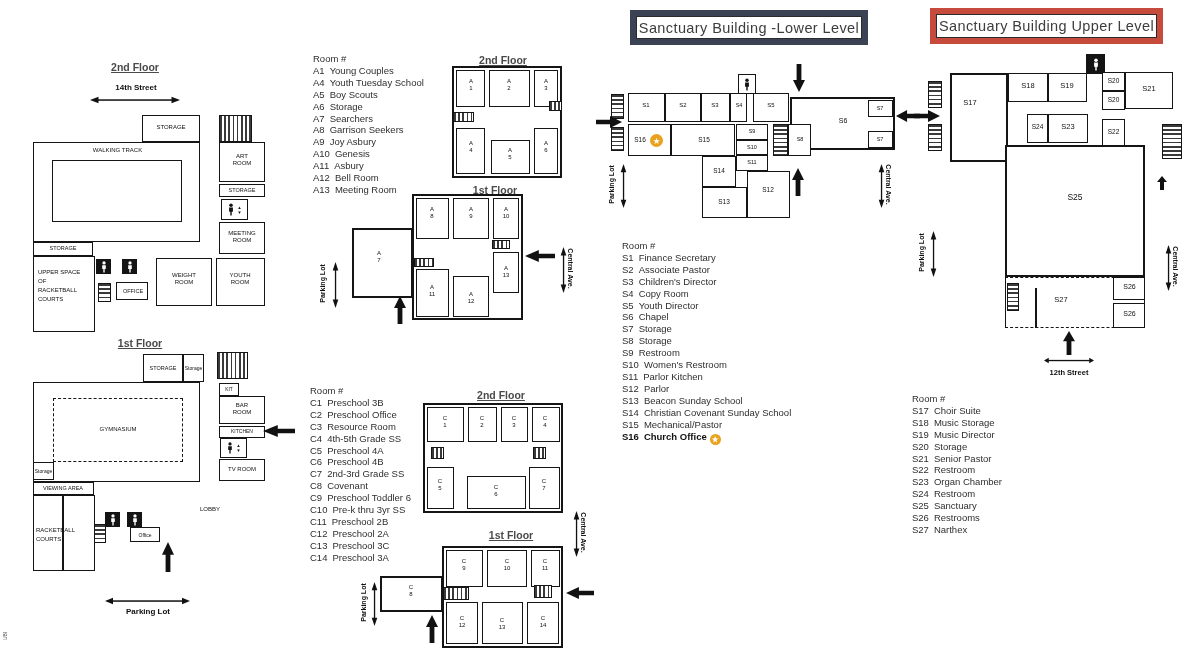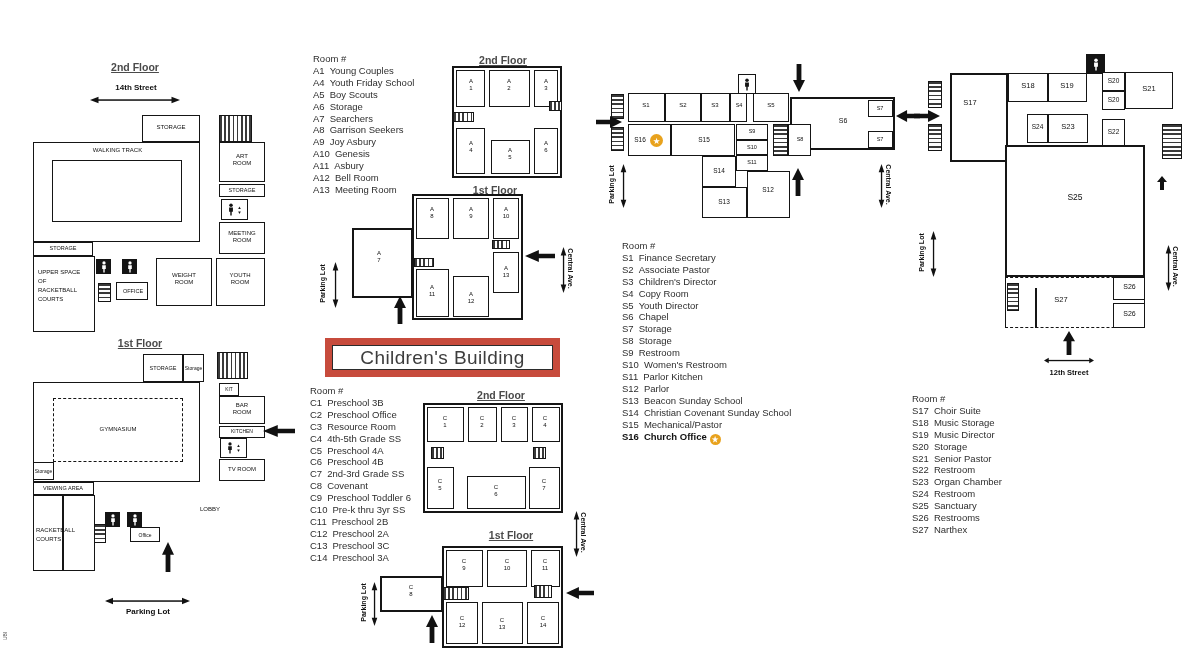--- a/index.html
+++ b/index.html
@@ -176,21 +176,21 @@
   </svg>
   <div class="streetlbl" style="left:112px;top:607px;width:72px">Parking Lot</div>
   <div class="watermark" style="left:2px;top:640px">UBI</div>
 
   <div class="roomlist" style="left:313px;top:53px">
     <div>Room #</div>
     <div>
 
         <div class="rl-item"><span class="rl-code">A1</span><span>Young Couples</span></div>
 
-        <div class="rl-item"><span class="rl-code">A4</span><span>Youth Friday School</span></div>
+        <div class="rl-item"><span class="rl-code">A4</span><span>Youth Tuesday School</span></div>
 
         <div class="rl-item"><span class="rl-code">A5</span><span>Boy Scouts</span></div>
 
         <div class="rl-item"><span class="rl-code">A6</span><span>Storage</span></div>
 
         <div class="rl-item"><span class="rl-code">A7</span><span>Searchers</span></div>
 
         <div class="rl-item"><span class="rl-code">A8</span><span>Garrison Seekers</span></div>
 
         <div class="rl-item"><span class="rl-code">A9</span><span>Joy Asbury</span></div>
@@ -264,25 +264,20 @@
       <polygon points="4,46 0.8,37.5 7.2,37.5" fill="#111"></polygon>
   </svg>
   <div class="streetlbl rot90" style="left:540px;top:265px;width:60px;font-size:7px">Central Ave.</div>
   <svg class="abs" style="left:525px;top:250px;transform:scaleX(-1)" width="30" height="12" viewBox="0 0 26 11" preserveAspectRatio="none">
     <polygon points="0,3.4 14,3.4 14,0 26,5.5 14,11 14,7.6 0,7.6" fill="#111"></polygon>
   </svg>
   <svg class="abs" style="left:394px;top:296px" width="12" height="28" viewBox="0 0 12 28" preserveAspectRatio="none">
     <polygon points="3.6,28 3.6,12 0,12 6,0 12,12 8.4,12 8.4,28" fill="#111"></polygon>
   </svg>
 
-  <div class="titlebox tb-red" style="left:325px;top:338px;width:235px;height:39px">
-    <div class="inner">
-        <span>Children's Building</span>
-      </div>
-  </div>
   <div class="roomlist" style="left:310px;top:385px">
     <div>Room #</div>
     <div>
 
         <div class="rl-item"><span class="rl-code">C1</span><span>Preschool 3B</span></div>
 
         <div class="rl-item"><span class="rl-code">C2</span><span>Preschool Office</span></div>
 
         <div class="rl-item"><span class="rl-code">C3</span><span>Resource Room</span></div>
 
@@ -372,20 +367,25 @@
       <polygon points="4,46 0.8,37.5 7.2,37.5" fill="#111"></polygon>
   </svg>
   <div class="streetlbl rotm90" style="left:333px;top:599px;width:60px;font-size:7px">Parking Lot</div>
   <svg class="abs" style="left:566px;top:587px;transform:scaleX(-1)" width="28" height="12" viewBox="0 0 26 11" preserveAspectRatio="none">
     <polygon points="0,3.4 14,3.4 14,0 26,5.5 14,11 14,7.6 0,7.6" fill="#111"></polygon>
   </svg>
   <svg class="abs" style="left:426px;top:615px" width="12" height="28" viewBox="0 0 12 28" preserveAspectRatio="none">
     <polygon points="3.6,28 3.6,12 0,12 6,0 12,12 8.4,12 8.4,28" fill="#111"></polygon>
   </svg>
 
+  <div class="titlebox tb-navy" style="left:630px;top:10px;width:238px;height:35px;border-width:6px">
+    <div class="inner sm">
+        <span>Sanctuary Building -Lower Level</span>
+      </div>
+  </div>
   <div class="elev" style="left:738px;top:74px;width:18px;height:20px">
     <svg width="8" height="13" viewBox="0 0 10 16">
         <circle cx="5" cy="2.6" r="2.2" fill="#141414"></circle>
         <path d="M2.6,5.6 h4.8 v5.2 h-1.5 v4.6 h-1.8 v-4.6 h-1.5 z" fill="#141414"></path>
       </svg>
   </div>
   <svg class="abs" style="left:793px;top:64px;transform:scaleY(-1)" width="12" height="28" viewBox="0 0 12 28" preserveAspectRatio="none">
     <polygon points="3.6,28 3.6,12 0,12 6,0 12,12 8.4,12 8.4,28" fill="#111"></polygon>
   </svg>
   <div class="r" style="left:628px;top:93px;width:37px;height:29px"></div>
@@ -478,20 +478,25 @@
         <div class="rl-item"><span class="rl-code">S13</span><span>Beacon Sunday School</span></div>
 
         <div class="rl-item"><span class="rl-code">S14</span><span>Christian Covenant Sunday School</span></div>
 
         <div class="rl-item"><span class="rl-code">S15</span><span>Mechanical/Pastor</span></div>
 
         <div class="rl-item"><span class="rl-code">S16</span><span>Church Office</span><span class="goldstar">★</span></div>
       </div>
   </div>
 
+  <div class="titlebox tb-red" style="left:930px;top:8px;width:233px;height:36px;border-width:6px">
+    <div class="inner sm">
+        <span>Sanctuary Building Upper Level</span>
+      </div>
+  </div>
   <div class="elev elev-dark" style="left:1086px;top:54px;width:19px;height:20px">
     <svg width="8" height="13" viewBox="0 0 10 16">
         <circle cx="5" cy="2.6" r="2.2" fill="#fff"></circle>
         <path d="M2.6,5.6 h4.8 v5.2 h-1.5 v4.6 h-1.8 v-4.6 h-1.5 z" fill="#fff"></path>
       </svg>
   </div>
   <div class="r r2" style="left:950px;top:73px;width:58px;height:89px"></div>
   <div class="lb" style="left:958px;top:99px;width:24px;font-size:7.5px">S17</div>
   <div class="r" style="left:1008px;top:73px;width:40px;height:29px"></div>
   <div class="lb" style="left:1016px;top:82px;width:24px;font-size:7.5px">S18</div>

